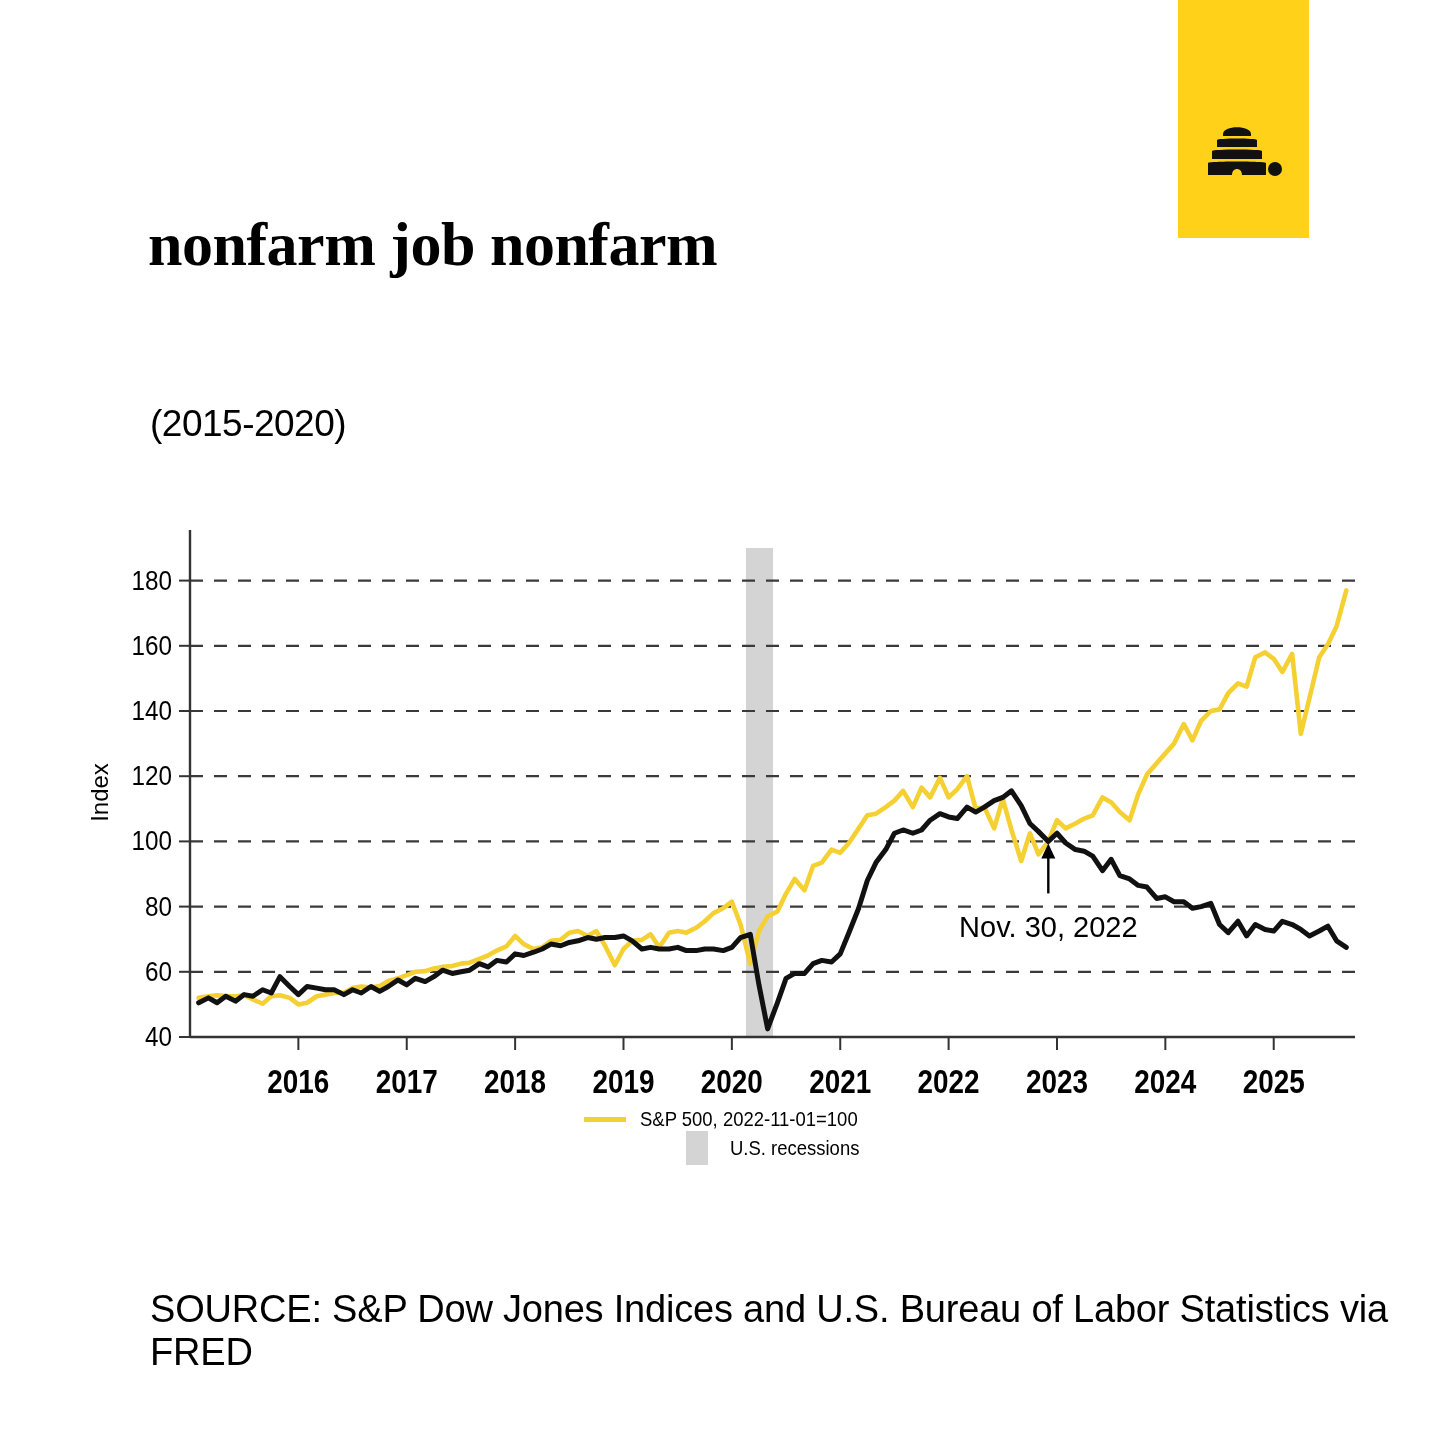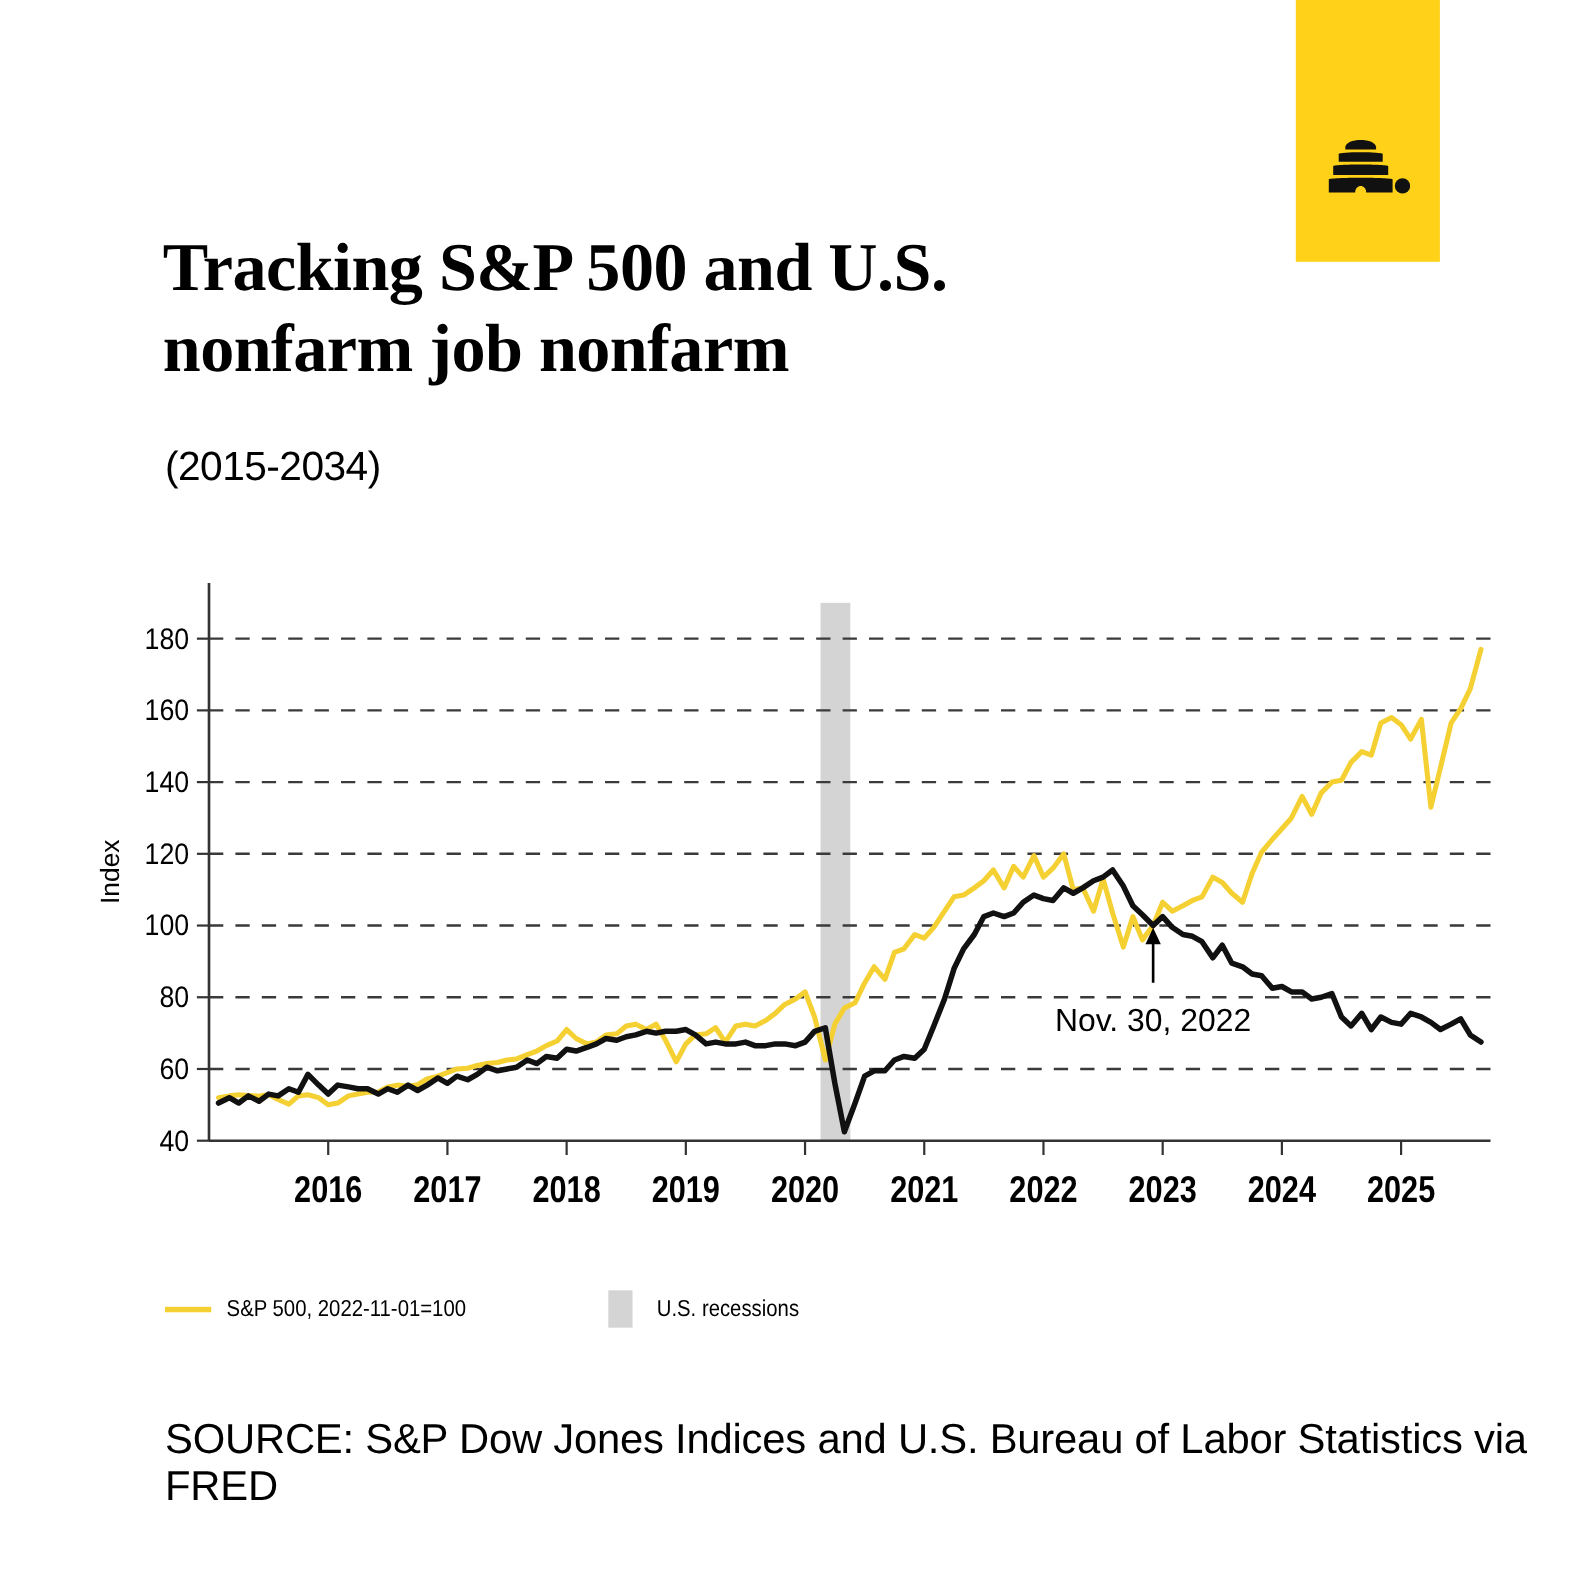--- a/index.html
+++ b/index.html
@@ -18,22 +18,22 @@
     font-family:"Liberation Serif", serif;
     font-weight:bold;font-size:62px;line-height:1.18;
     letter-spacing:-0.5px;color:#000;
   }
   #subtitle{
     position:absolute;left:150px;top:403px;
     font-size:37px;color:#000;letter-spacing:-0.5px;
   }
   #chart-area{position:absolute;left:0;top:520px;width:1440px;height:600px;}
   #legend{
-    position:absolute;left:142px;top:1168px;width:1180px;height:44px;
-    display:flex;
+    position:absolute;left:142px;top:1107px;width:1180px;height:44px;
+    display:flex;align-items:center;flex-direction:column;
   }
   .legend-item{display:flex;align-items:center;}
   .legend-swatch-line{width:42px;height:5px;margin-right:14px;}
   .legend-swatch-box{width:22px;height:34px;margin-right:22px;background:#d4d4d4;}
   .legend-label{font-size:21px;color:#000;white-space:nowrap;
     transform:scaleX(0.88);transform-origin:left center;}
   #li-sp{margin-left:8px;}
   #li-jobs{margin-left:92px;}
   #li-rec{margin-left:100px;}
   #source{
@@ -49,24 +49,23 @@
   <svg width="76" height="62" viewBox="0 0 76 62">
     <path fill="#111" d="M17 14 C17 5, 45 5, 45 14 L45 16 L17 16 Z"></path>
     <path fill="#111" d="M11 20 C11 18, 51 18, 51 20 L51 27 L11 27 Z"></path>
     <path fill="#111" d="M6 31 C6 29, 56 29, 56 31 L56 39 L6 39 Z"></path>
     <path fill="#111" d="M2 43 C2 41, 60 41, 60 43 L60 55 L36 55 C36 47, 26 47, 26 55 L2 55 Z"></path>
     <circle fill="#111" cx="69" cy="49" r="7"></circle>
   </svg>
 </div>
 
 <div id="title">
-  <div>Tracking S&amp;P 500 and U.S.</div>
   <div>nonfarm job nonfarm</div>
 </div>
-<div id="subtitle">(2015-2034)</div>
+<div id="subtitle">(2015-2020)</div>
 
 <div id="chart-area">
   <svg id="chart-svg" width="1440" height="600" viewBox="0 0 1440 600">
       <rect x="745.9488372093142" y="28" width="27.093023255813932" height="489" fill="#d4d4d4"></rect>
       <line x1="179" y1="517" x2="190" y2="517" stroke="#333" stroke-width="2"></line>
       <text x="172" y="526" text-anchor="end" font-size="27" fill="#000" font-family="&quot;Liberation Serif&quot;, serif" transform="scale(0.9,1)" transform-origin="172px 526px">40</text>
       <line x1="190" y1="451.8" x2="1355" y2="451.8" stroke="#3a3a3a" stroke-width="2.2" stroke-dasharray="13 11"></line>
       <line x1="179" y1="451.8" x2="190" y2="451.8" stroke="#333" stroke-width="2"></line>
       <text x="172" y="460.8" text-anchor="end" font-size="27" fill="#000" font-family="&quot;Liberation Serif&quot;, serif" transform="scale(0.9,1)" transform-origin="172px 460.8px">60</text>
       <line x1="190" y1="386.6" x2="1355" y2="386.6" stroke="#3a3a3a" stroke-width="2.2" stroke-dasharray="13 11"></line>

